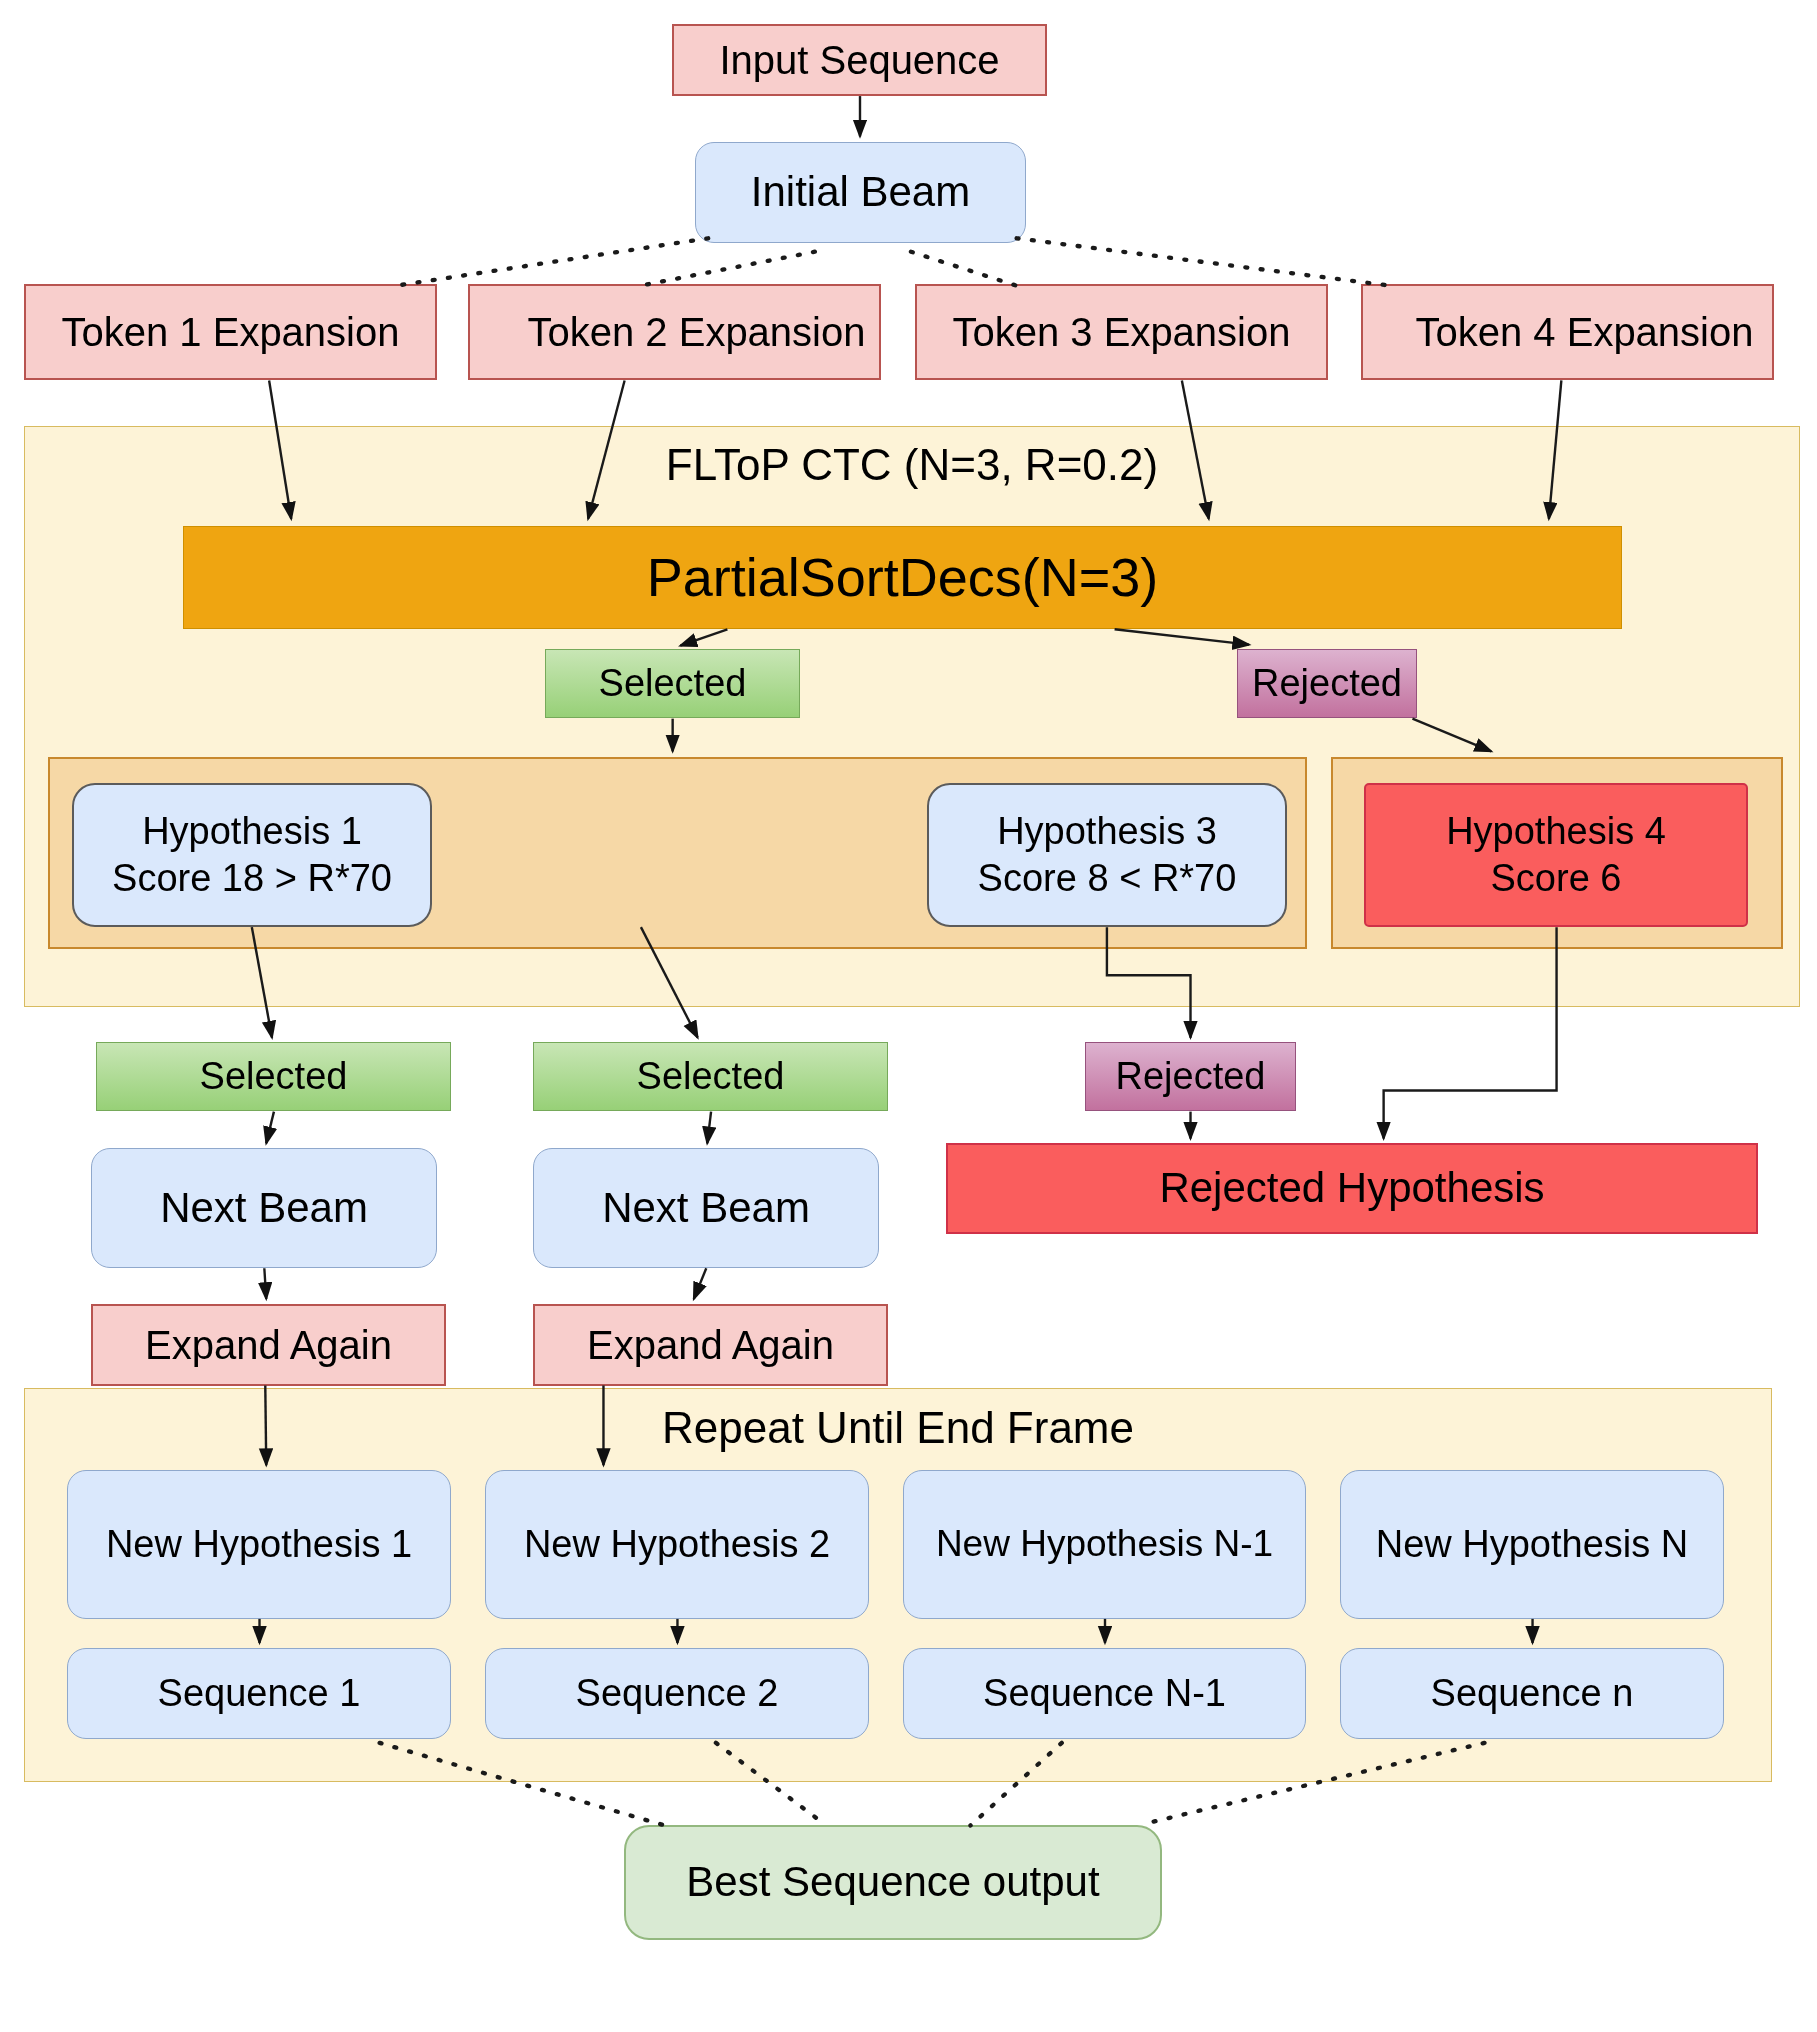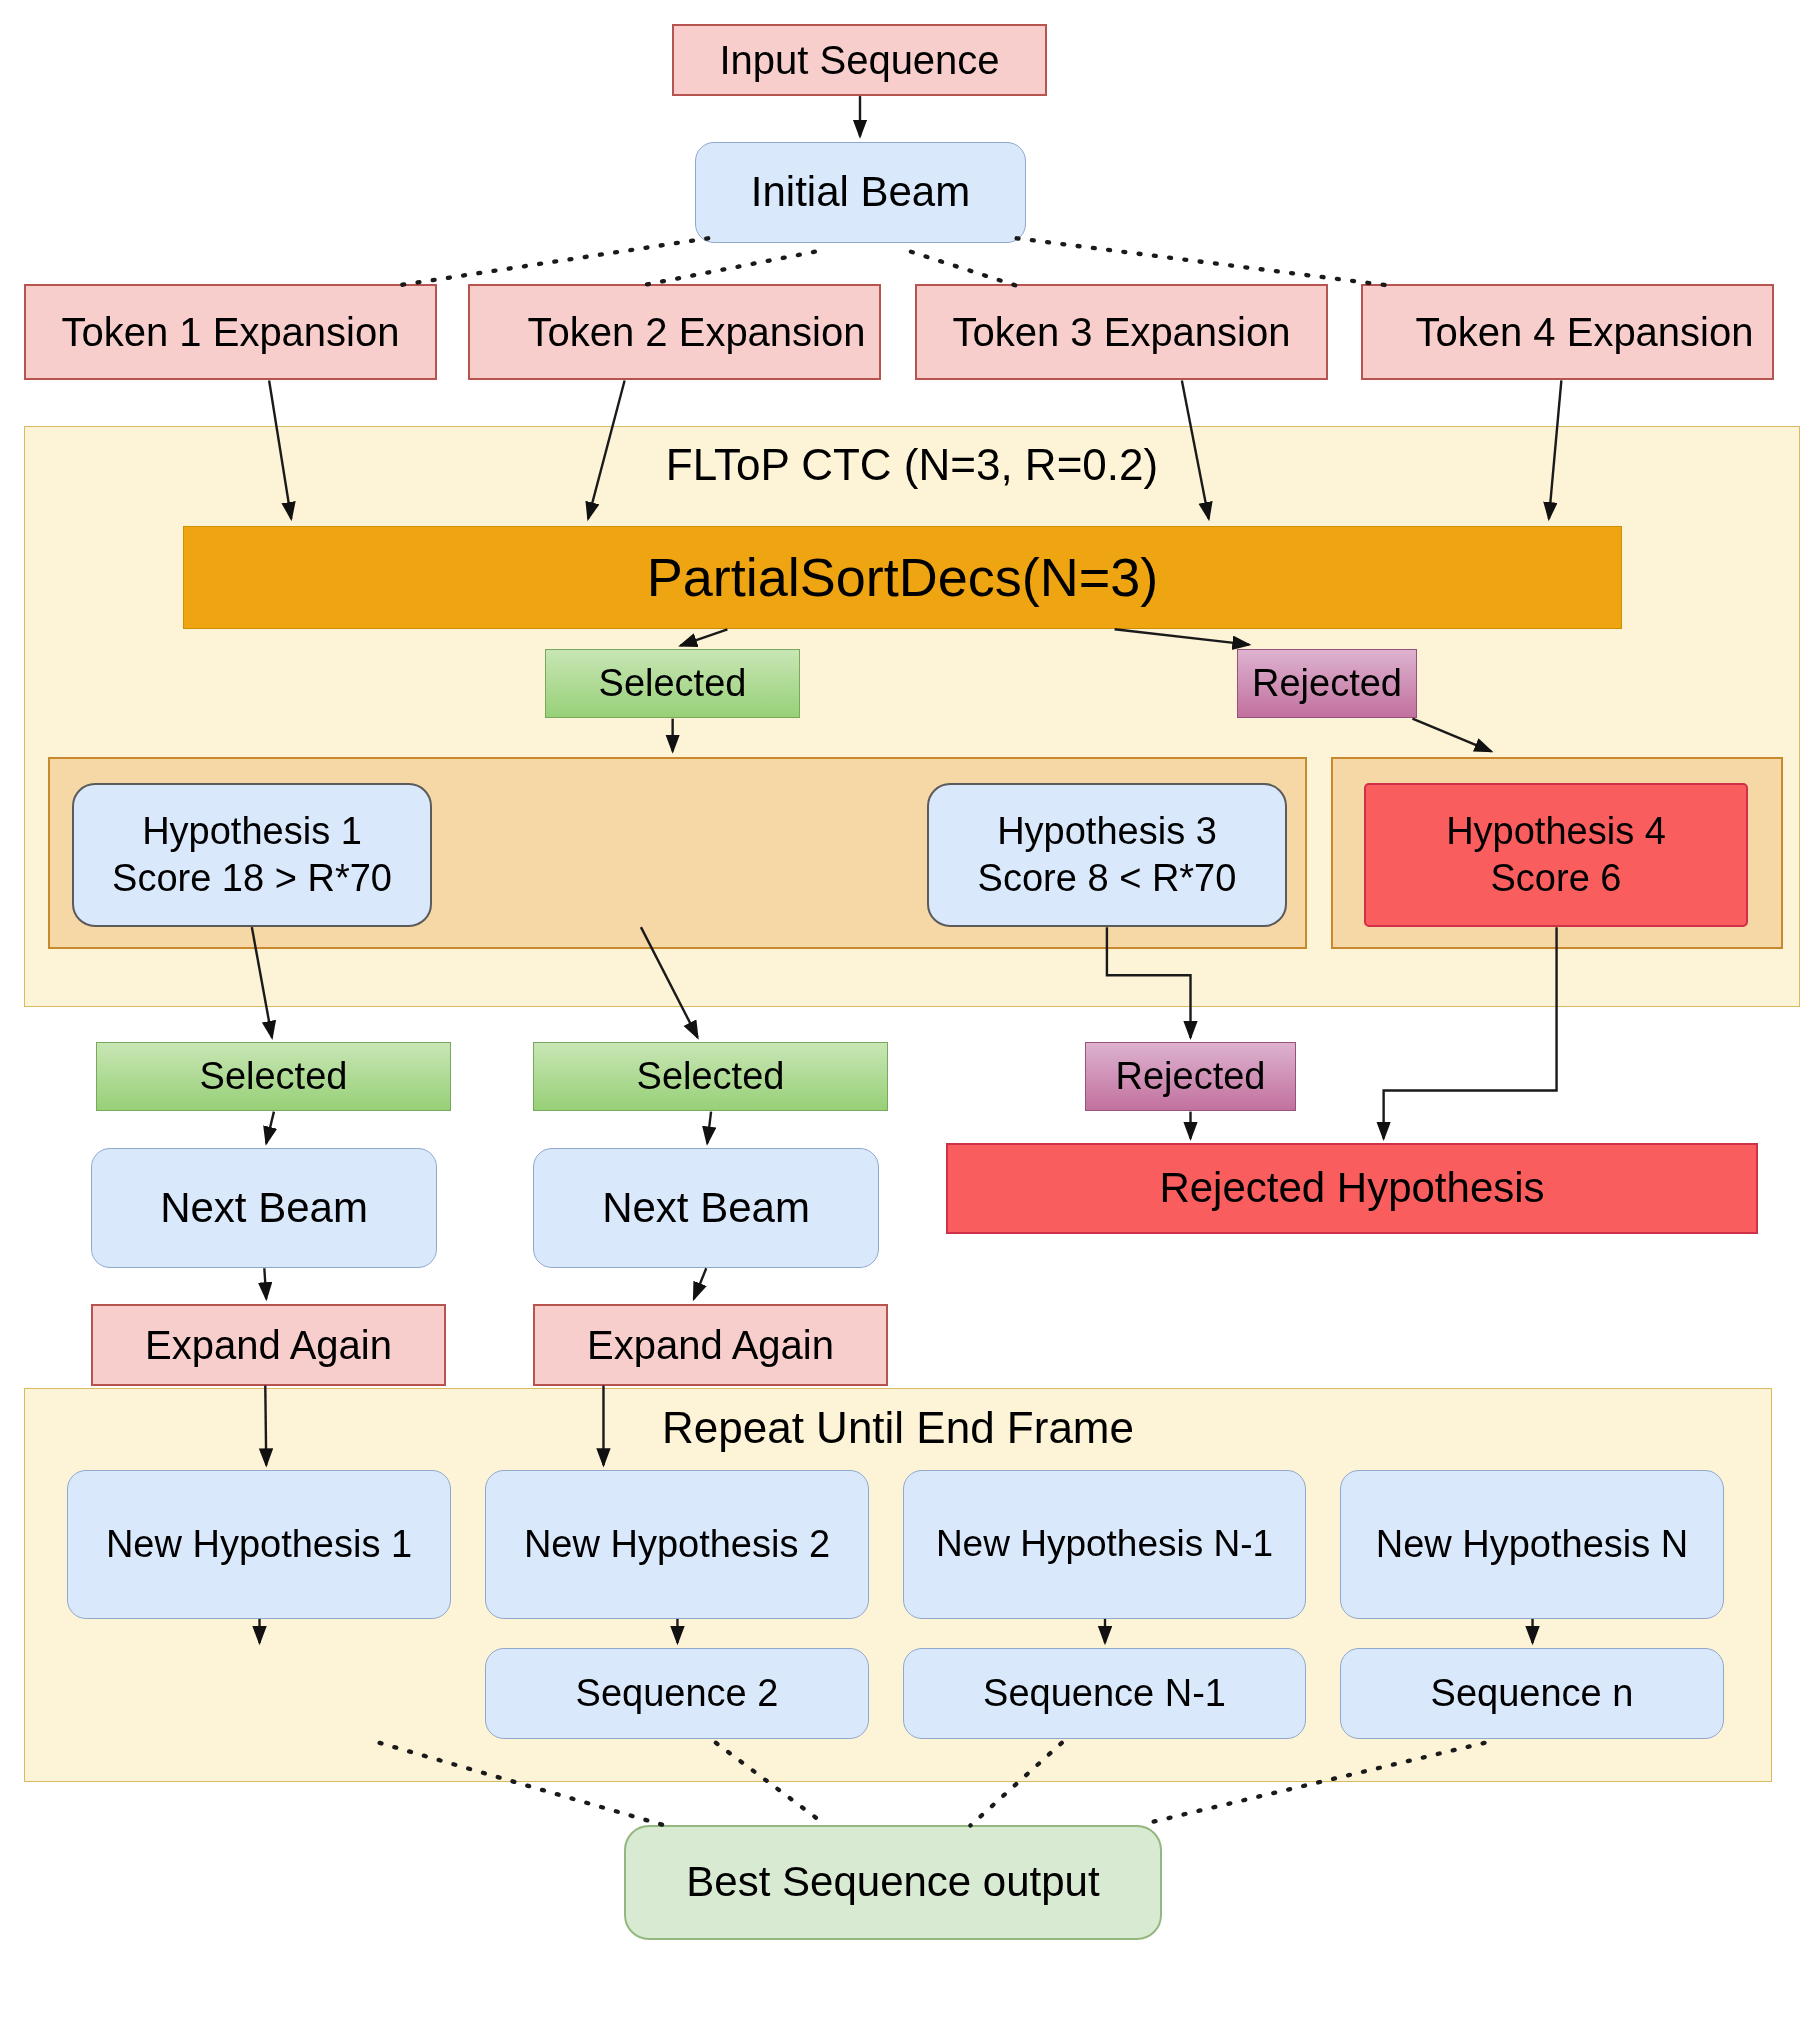--- a/index.html
+++ b/index.html
@@ -90,20 +90,21 @@
   <div class="node redbar f44" style="left:946px; top:1143px; width:812px; height:91px;">Rejected Hypothesis</div>
 
   <div class="node pink f42" style="left:91px; top:1304px; width:355px; height:82px;">Expand Again</div>
   <div class="node pink f42" style="left:533px; top:1304px; width:355px; height:82px;">Expand Again</div>
 
   <div class="node blue f40" style="left:67px; top:1470px; width:384px; height:149px;">New Hypothesis 1</div>
   <div class="node blue f40" style="left:485px; top:1470px; width:384px; height:149px;">New Hypothesis 2</div>
   <div class="node blue f38" style="left:903px; top:1470px; width:403px; height:149px;">New Hypothesis N-1</div>
   <div class="node blue f40" style="left:1340px; top:1470px; width:384px; height:149px;">New Hypothesis N</div>
 
+  <div class="node blue f40" style="left:67px; top:1648px; width:384px; height:91px;">Sequence 1</div>
   <div class="node blue f40" style="left:485px; top:1648px; width:384px; height:91px;">Sequence 2</div>
   <div class="node blue f40" style="left:903px; top:1648px; width:403px; height:91px;">Sequence N-1</div>
   <div class="node bestgreen f44" style="left:624px; top:1825px; width:538px; height:115px;">Best Sequence output</div>
 
   <div class="node blue f40" style="left:1340px; top:1648px; width:384px; height:91px;">Sequence n</div>
 
   <svg class="wires" width="1818" height="2033" viewBox="0 0 1892 2116">
     <defs>
       <marker id="arr" markerWidth="10" markerHeight="8" refX="7" refY="3" orient="auto">
         <path d="M0,0 L8,3 L0,6 z" fill="#111"></path>

